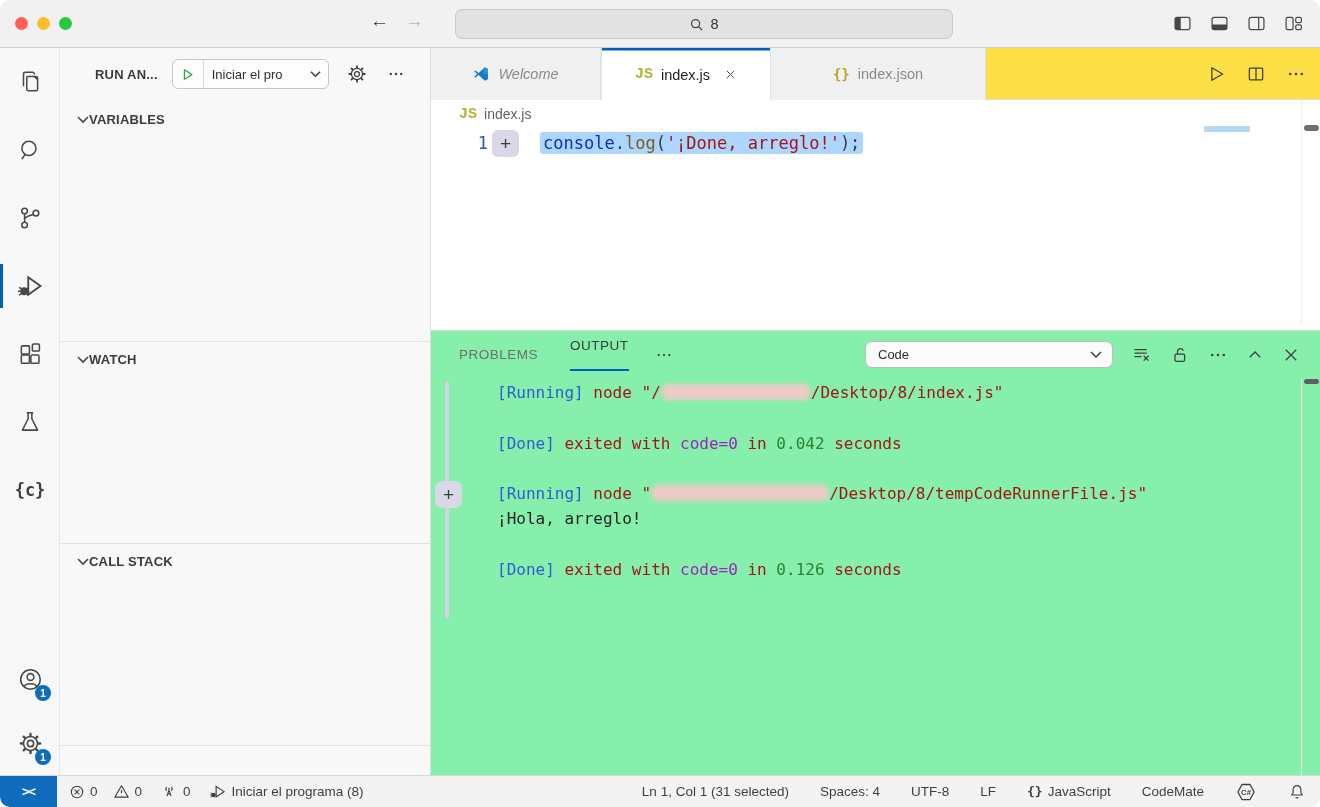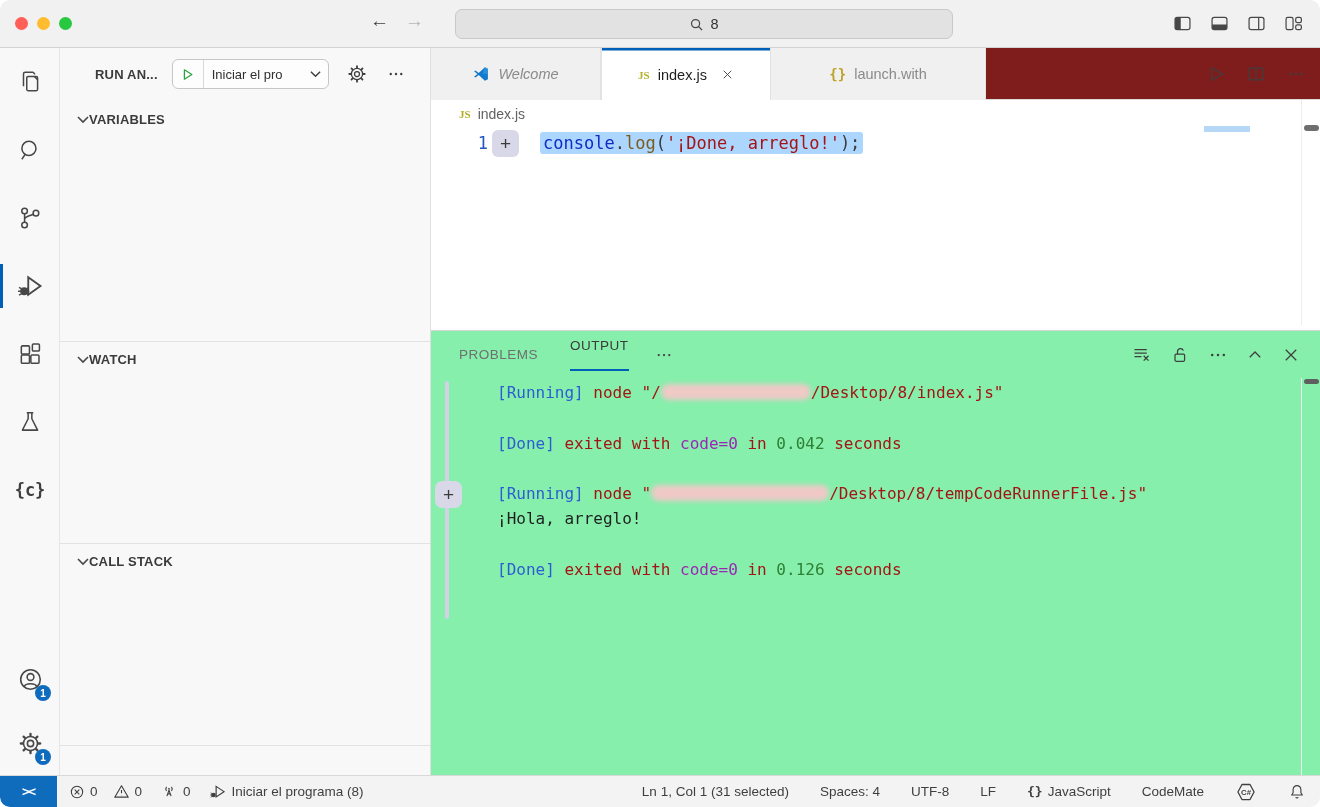--- a/index.html
+++ b/index.html
@@ -44,29 +44,29 @@
   .run-ctl .lbl{flex:1;padding-left:8px;font-size:13px;color:#2f2f2f;white-space:nowrap;overflow:hidden;}
   .run-ctl .chev{margin-right:7px;color:#3f3f3f;}
   .side-gear{margin-left:18px;color:#3f3f3f;}
   .side-dots{margin-left:20px;color:#3f3f3f;}
   .sec-head{position:absolute;left:0;width:100%;height:26px;display:flex;align-items:center;padding-left:17px;}
   .sec-head .t{font-size:13px;font-weight:700;color:#3b3b3b;letter-spacing:.2px;}
   .sec-div{position:absolute;left:0;width:100%;height:1px;background:#e2e2e2;}
 
   
   .main{position:absolute;left:430px;top:48px;width:890px;height:727px;background:#ffffff;border-left:1px solid #e0e0e0;}
-  .tabbar{position:absolute;left:0;top:0;width:100%;height:52px;background:#7f1d1d;border-bottom:1px solid #dcdcdc;display:flex;}
+  .tabbar{position:absolute;left:0;top:0;width:100%;height:52px;background:#fde047;border-bottom:1px solid #dcdcdc;display:flex;}
   .tab{height:52px;display:flex;align-items:center;justify-content:center;gap:8px;
     border-right:1px solid #e2e2e2;font-size:14.5px;color:#8a8a8a;background:#f1f0f0;}
   .tab-welcome{width:170px;font-style:italic;}
   .tab-index{width:170px;}
   .tab-launch{width:215px;}
   .tab.active{background:#ffffff;color:#1f1f1f;font-style:normal;box-shadow:inset 0 2.5px 0 #005fb8;
     border-left:1px solid #e2e2e2;height:53px;}
-  .js-badge{font-size:11px;font-weight:700;color:#b3b12c;font-family:Liberation Serif, serif;}
+  .js-badge{font-size:15px;font-weight:700;color:#b3b12c;font-family:Liberation Mono, monospace;}
   .json-badge{font-size:14px;font-weight:700;color:#bda32a;font-family:"DejaVu Sans Mono",monospace;}
   .tab-close{margin-left:6px;color:#4c4c4c;}
   .editor-actions{position:absolute;right:14px;top:0;height:52px;display:flex;align-items:center;gap:20px;color:#3f3f3f;}
 
   .breadcrumb{position:absolute;left:0;top:52px;width:100%;height:28px;background:#fff;display:flex;align-items:center;gap:7px;padding-left:28px;font-size:14px;color:#616161;}
 
   .codeline{position:absolute;left:0;top:82px;width:100%;height:28px;font-family:"DejaVu Sans Mono",monospace;font-size:17px;}
   .ln{position:absolute;left:30px;top:3px;width:27px;text-align:right;color:#2257c4;}
   .plus-btn{position:absolute;left:61px;top:0;width:27px;height:27px;background:#d9d8e8;border-radius:6px;
     display:flex;align-items:center;justify-content:center;font-size:19px;color:#3c3c3c;font-family:"Liberation Sans",sans-serif;}
@@ -308,21 +308,21 @@
         <span class="js-badge">JS</span>
         <span>index.js</span>
         <span class="tab-close">
           <svg width="13" height="13" viewBox="0 0 24 24" fill="none" stroke="currentColor" stroke-width="1.8">
               <path d="M5 5 L19 19 M19 5 L5 19"></path>
             </svg>
         </span>
       </div>
       <div class="tab tab-launch">
         <span class="json-badge">{}</span>
-        <span>launch.with</span>
+        <span>index.json</span>
       </div>
       <div class="editor-actions">
         <svg width="20" height="20" viewBox="0 0 24 24" fill="none" stroke="currentColor" stroke-width="1.5" stroke-linejoin="round">
             <path d="M7 4.5 L20 12 L7 19.5 Z"></path>
           </svg>
         <svg width="20" height="20" viewBox="0 0 24 24" fill="none" stroke="currentColor" stroke-width="1.5">
             <rect x="4" y="5" width="16" height="14" rx="1.2"></rect>
             <path d="M12 5 v14"></path>
           </svg>
         <svg width="20" height="20" viewBox="0 0 24 24" fill="currentColor">
@@ -353,20 +353,28 @@
         <span class="ptab">PROBLEMS</span>
         <span class="ptab active">OUTPUT</span>
         <span class="ptab-dots">
           <svg width="18" height="18" viewBox="0 0 24 24" fill="currentColor">
               <circle cx="5" cy="12" r="1.5"></circle>
               <circle cx="12" cy="12" r="1.5"></circle>
               <circle cx="19" cy="12" r="1.5"></circle>
             </svg>
         </span>
         <div class="panel-right">
+          <div class="chan-select">
+            <span class="v">Code</span>
+            <span class="chev">
+              <svg width="12" height="9" viewBox="0 0 12 8" fill="none" stroke="currentColor" stroke-width="1.5">
+                  <path d="M1 1.5 L6 6.5 L11 1.5"></path>
+                </svg>
+            </span>
+          </div>
           <svg width="21" height="21" viewBox="0 0 24 24" fill="none" stroke="currentColor" stroke-width="1.5">
               <path d="M4 6.5 h14 M4 10.5 h14 M4 14.5 h8"></path>
               <path d="M14.5 13.5 l5.5 5.5 M20 13.5 l-5.5 5.5"></path>
             </svg>
           <svg width="20" height="20" viewBox="0 0 24 24" fill="none" stroke="currentColor" stroke-width="1.5">
               <rect x="6" y="11" width="11.5" height="8.5" rx="1.4"></rect>
               <path d="M9 11 V8 a3.6 3.6 0 0 1 7-1.2"></path>
             </svg>
           <svg width="20" height="20" viewBox="0 0 24 24" fill="currentColor">
               <circle cx="5" cy="12" r="1.5"></circle>

